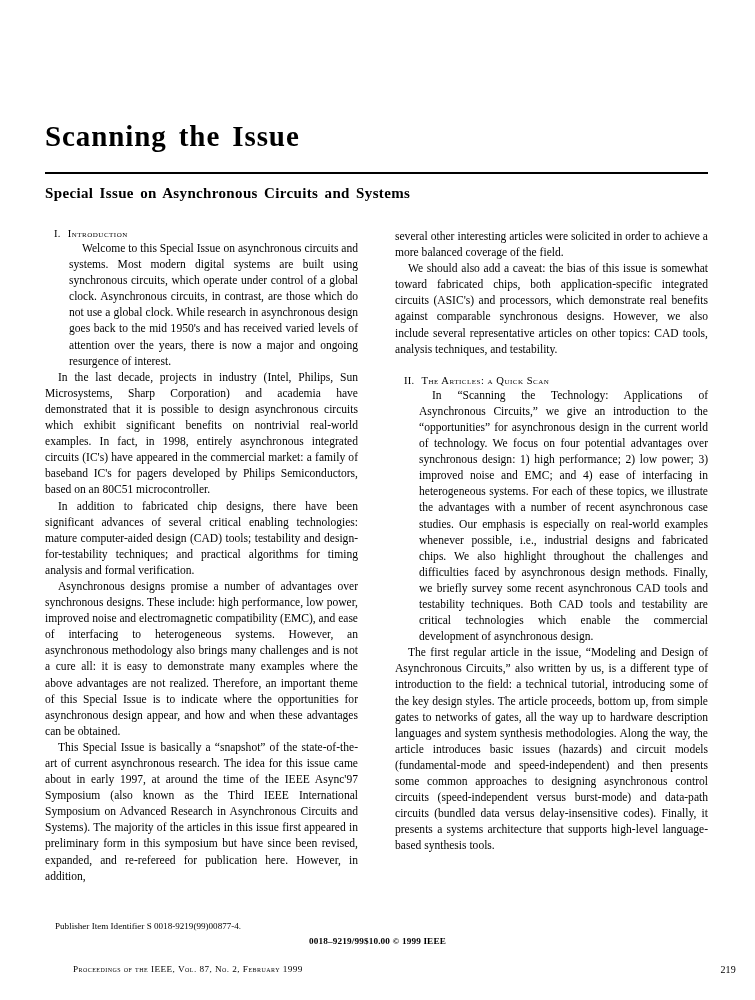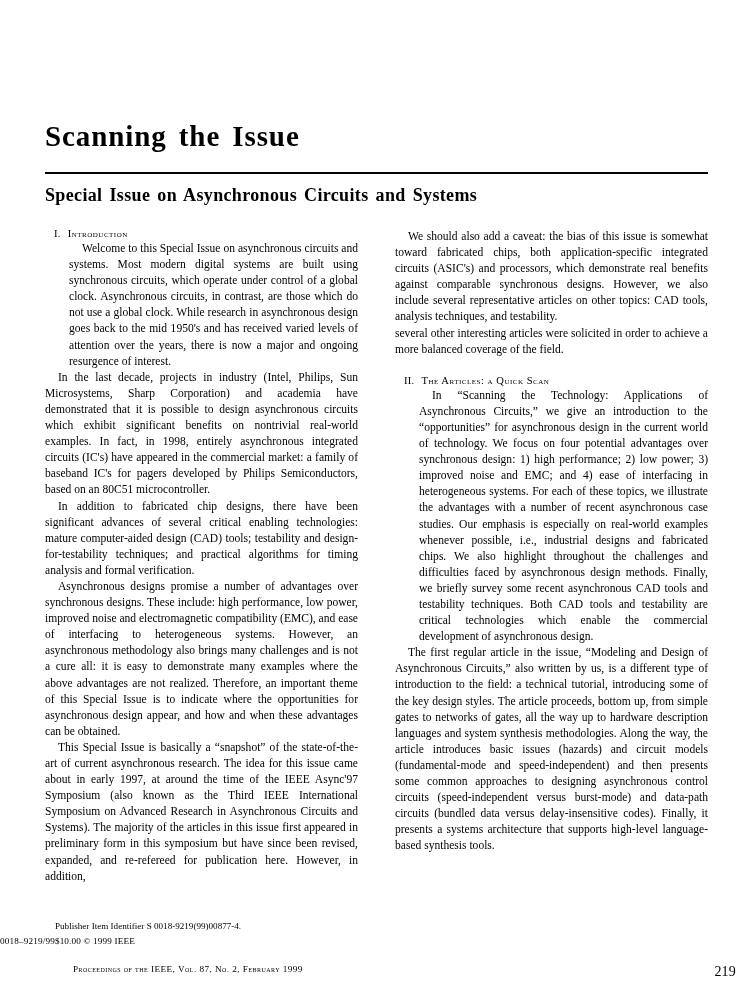--- a/index.html
+++ b/index.html
@@ -44,21 +44,21 @@
     top: 172px;
     width: 663px;
     height: 2.4px;
     background: #000000;
   }
   .subtitle {
     position: absolute;
     left: 45px;
     top: 185px;
     width: 663px;
-    font-size: 18px;
+    font-size: 15px;
     font-weight: bold;
     letter-spacing: 0.35px;
     word-spacing: 2.2px;
     margin: 0;
   }
 
   
   .columns {
     position: absolute;
     left: 45px;
@@ -114,22 +114,24 @@
     text-indent: 10px;
     margin: 0;
   }
 
   
   .copyright {
     position: absolute;
     left: 0;
     top: 936px;
     width: 755px;
+    text-align: center;
     font-size: 9.2px;
     letter-spacing: 0.15px;
+    font-weight: bold;
   }
   .runfoot {
     position: absolute;
     left: 45px;
     top: 964px;
     width: 663px;
     height: 14px;
     margin-left: 28px;
   }
   .runfoot-left {
@@ -137,21 +139,21 @@
     left: 0;
     top: 0;
     font-size: 9.2px;
     font-variant: small-caps;
     letter-spacing: 0.45px;
   }
   .runfoot-right {
     position: absolute;
     right: 0;
     top: 0;
-    font-size: 14px;
+    font-size: 10px;
     letter-spacing: 0.2px;
   }
 </style>
 </head>
 <body>
 
 <div class="page">
 
   <div class="title-block">
     <h1 class="doc-title">Scanning the Issue</h1>
@@ -168,22 +170,22 @@
         <span class="numeral">I.</span><span class="gap"></span><span class="caps">Introduction</span>
       </div>
       <p class="body after-head">Welcome to this Special Issue on asynchronous circuits and systems. Most modern digital systems are built using synchronous circuits, which operate under control of a global clock. Asynchronous circuits, in contrast, are those which do not use a global clock. While research in asynchronous design goes back to the mid 1950's and has received varied levels of attention over the years, there is now a major and ongoing resurgence of interest.</p>
       <p class="body">In the last decade, projects in industry (Intel, Philips, Sun Microsystems, Sharp Corporation) and academia have demonstrated that it is possible to design asynchronous circuits which exhibit significant benefits on nontrivial real-world examples. In fact, in 1998, entirely asynchronous integrated circuits (IC's) have appeared in the commercial market: a family of baseband IC's for pagers developed by Philips Semiconductors, based on an 80C51 microcontroller.</p>
       <p class="body">In addition to fabricated chip designs, there have been significant advances of several critical enabling technologies: mature computer-aided design (CAD) tools; testability and design-for-testability techniques; and practical algorithms for timing analysis and formal verification.</p>
       <p class="body">Asynchronous designs promise a number of advantages over synchronous designs. These include: high performance, low power, improved noise and electromagnetic compatibility (EMC), and ease of interfacing to heterogeneous systems. However, an asynchronous methodology also brings many challenges and is not a cure all: it is easy to demonstrate many examples where the above advantages are not realized. Therefore, an important theme of this Special Issue is to indicate where the opportunities for asynchronous design appear, and how and when these advantages can be obtained.</p>
       <p class="body">This Special Issue is basically a “snapshot” of the state-of-the-art of current asynchronous research. The idea for this issue came about in early 1997, at around the time of the IEEE Async'97 Symposium (also known as the Third IEEE International Symposium on Advanced Research in Asynchronous Circuits and Systems). The majority of the articles in this issue first appeared in preliminary form in this symposium but have since been revised, expanded, and re-refereed for publication here. However, in addition,</p>
     </div>
 
     <div class="col col-right">
+      <p class="body" style="text-indent:0">several other interesting articles were solicited in order to achieve a more balanced coverage of the field.</p>
       <p class="body">We should also add a caveat: the bias of this issue is somewhat toward fabricated chips, both application-specific integrated circuits (ASIC's) and processors, which demonstrate real benefits against comparable synchronous designs. However, we also include several representative articles on other topics: CAD tools, analysis techniques, and testability.</p>
-      <p class="body" style="text-indent:0">several other interesting articles were solicited in order to achieve a more balanced coverage of the field.</p>
       <div class="sec-head" style="margin-top:18px">
         <span class="numeral">II.</span><span class="gap"></span><span class="caps">The Articles: a Quick Scan</span>
       </div>
       <p class="body after-head">In “Scanning the Technology: Applications of Asynchronous Circuits,” we give an introduction to the “opportunities” for asynchronous design in the current world of technology. We focus on four potential advantages over synchronous design: 1) high performance; 2) low power; 3) improved noise and EMC; and 4) ease of interfacing in heterogeneous systems. For each of these topics, we illustrate the advantages with a number of recent asynchronous case studies. Our emphasis is especially on real-world examples whenever possible, i.e., industrial designs and fabricated chips. We also highlight throughout the challenges and difficulties faced by asynchronous design methods. Finally, we briefly survey some recent asynchronous CAD tools and testability techniques. Both CAD tools and testability are critical technologies which enable the commercial development of asynchronous design.</p>
       <p class="body">The first regular article in the issue, “Modeling and Design of Asynchronous Circuits,” also written by us, is a different type of introduction to the field: a technical tutorial, introducing some of the key design styles. The article proceeds, bottom up, from simple gates to networks of gates, all the way up to hardware description languages and system synthesis methodologies. Along the way, the article introduces basic issues (hazards) and circuit models (fundamental-mode and speed-independent) and then presents some common approaches to designing asynchronous control circuits (speed-independent versus burst-mode) and data-path circuits (bundled data versus delay-insensitive codes). Finally, it presents a systems architecture that supports high-level language-based synthesis tools.</p>
     </div>
 
   </div>
 
   <p class="footnote">Publisher Item Identifier S 0018-9219(99)00877-4.</p>

